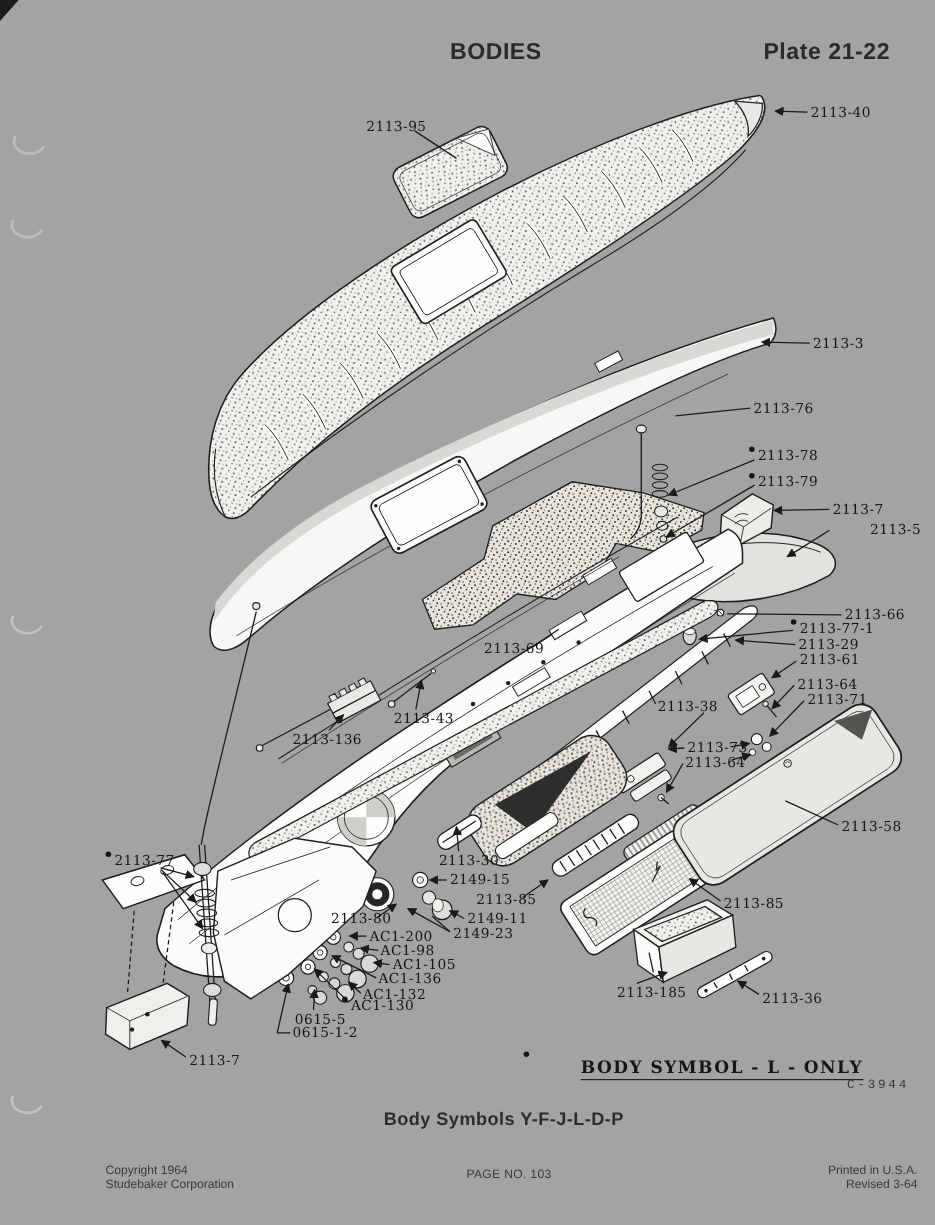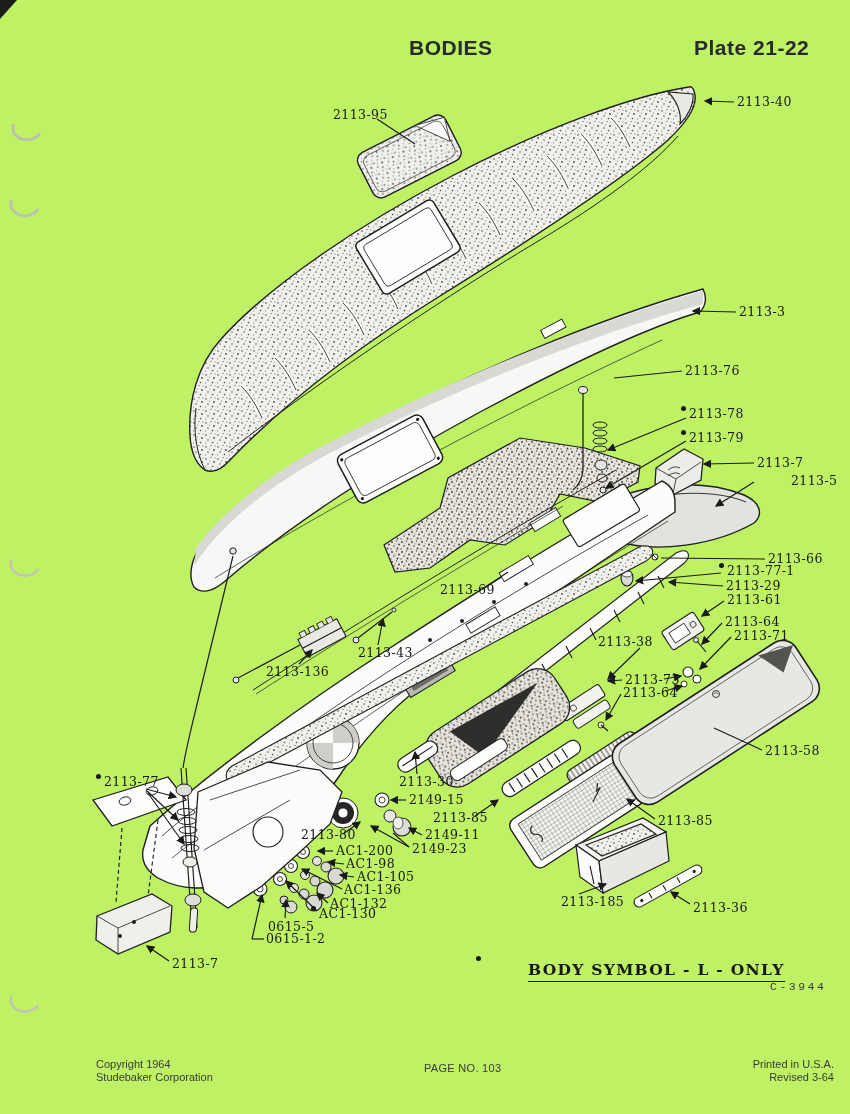--- a/index.html
+++ b/index.html
@@ -1,16 +1,16 @@
 <!DOCTYPE html>
 <html><head>
 <meta charset="utf-8">
 <style>
   html,body{margin:0;padding:0;background:#d8d8d4;}
-  .page{position:relative;width:850px;height:1114px;background:#bef264;overflow:hidden;
+  .page{position:relative;width:850px;height:1114px;background:#a3a3a3;overflow:hidden;
         font-family:"Liberation Sans",sans-serif;color:#1f1f1f;}
   .art{position:absolute;left:0;top:0;}
   .callout-layer{position:absolute;left:0;top:0;width:850px;height:1114px;pointer-events:none;}
   .callout{position:absolute;font-family:"DejaVu Serif",serif;font-size:12.5px;line-height:13px;
            color:#161616;white-space:nowrap;letter-spacing:.4px;}
   .bullet{position:absolute;width:5px;height:5px;border-radius:50%;background:#161616;display:block;}
   .hdr-title{position:absolute;left:409px;top:36px;font-size:21px;font-weight:bold;letter-spacing:.5px;color:#2a2a2a;}
   .hdr-plate{position:absolute;left:694px;top:36px;font-size:21px;font-weight:bold;letter-spacing:.5px;color:#2a2a2a;}
   .footnote{position:absolute;left:480px;top:960px;font-family:"DejaVu Serif",serif;font-weight:bold;
             font-size:15.5px;letter-spacing:1.3px;color:#161616;padding-bottom:2px;
@@ -468,20 +468,21 @@
       <span class="callout" style="left: 172px; top: 957px;">2113-7</span>
       <span class="callout" style="left: 561px; top: 895px;">2113-185</span>
       <span class="callout" style="left: 693px; top: 901px;">2113-36</span>
     </div>
 
   <span class="footnote-bullet"></span>
   <div class="footnote">BODY SYMBOL - L - ONLY</div>
   <div class="plate-code">C-3944</div>
 
   <div class="caption">
+    <div class="l2">Body Symbols Y-F-J-L-D-P</div>
   </div>
 
   <div class="foot-left">
     <div>Copyright 1964</div>
     <div>Studebaker Corporation</div>
   </div>
   <div class="foot-center">PAGE NO. 103</div>
   <div class="foot-right">
     <div>Printed in U.S.A.</div>
     <div>Revised 3-64</div>

